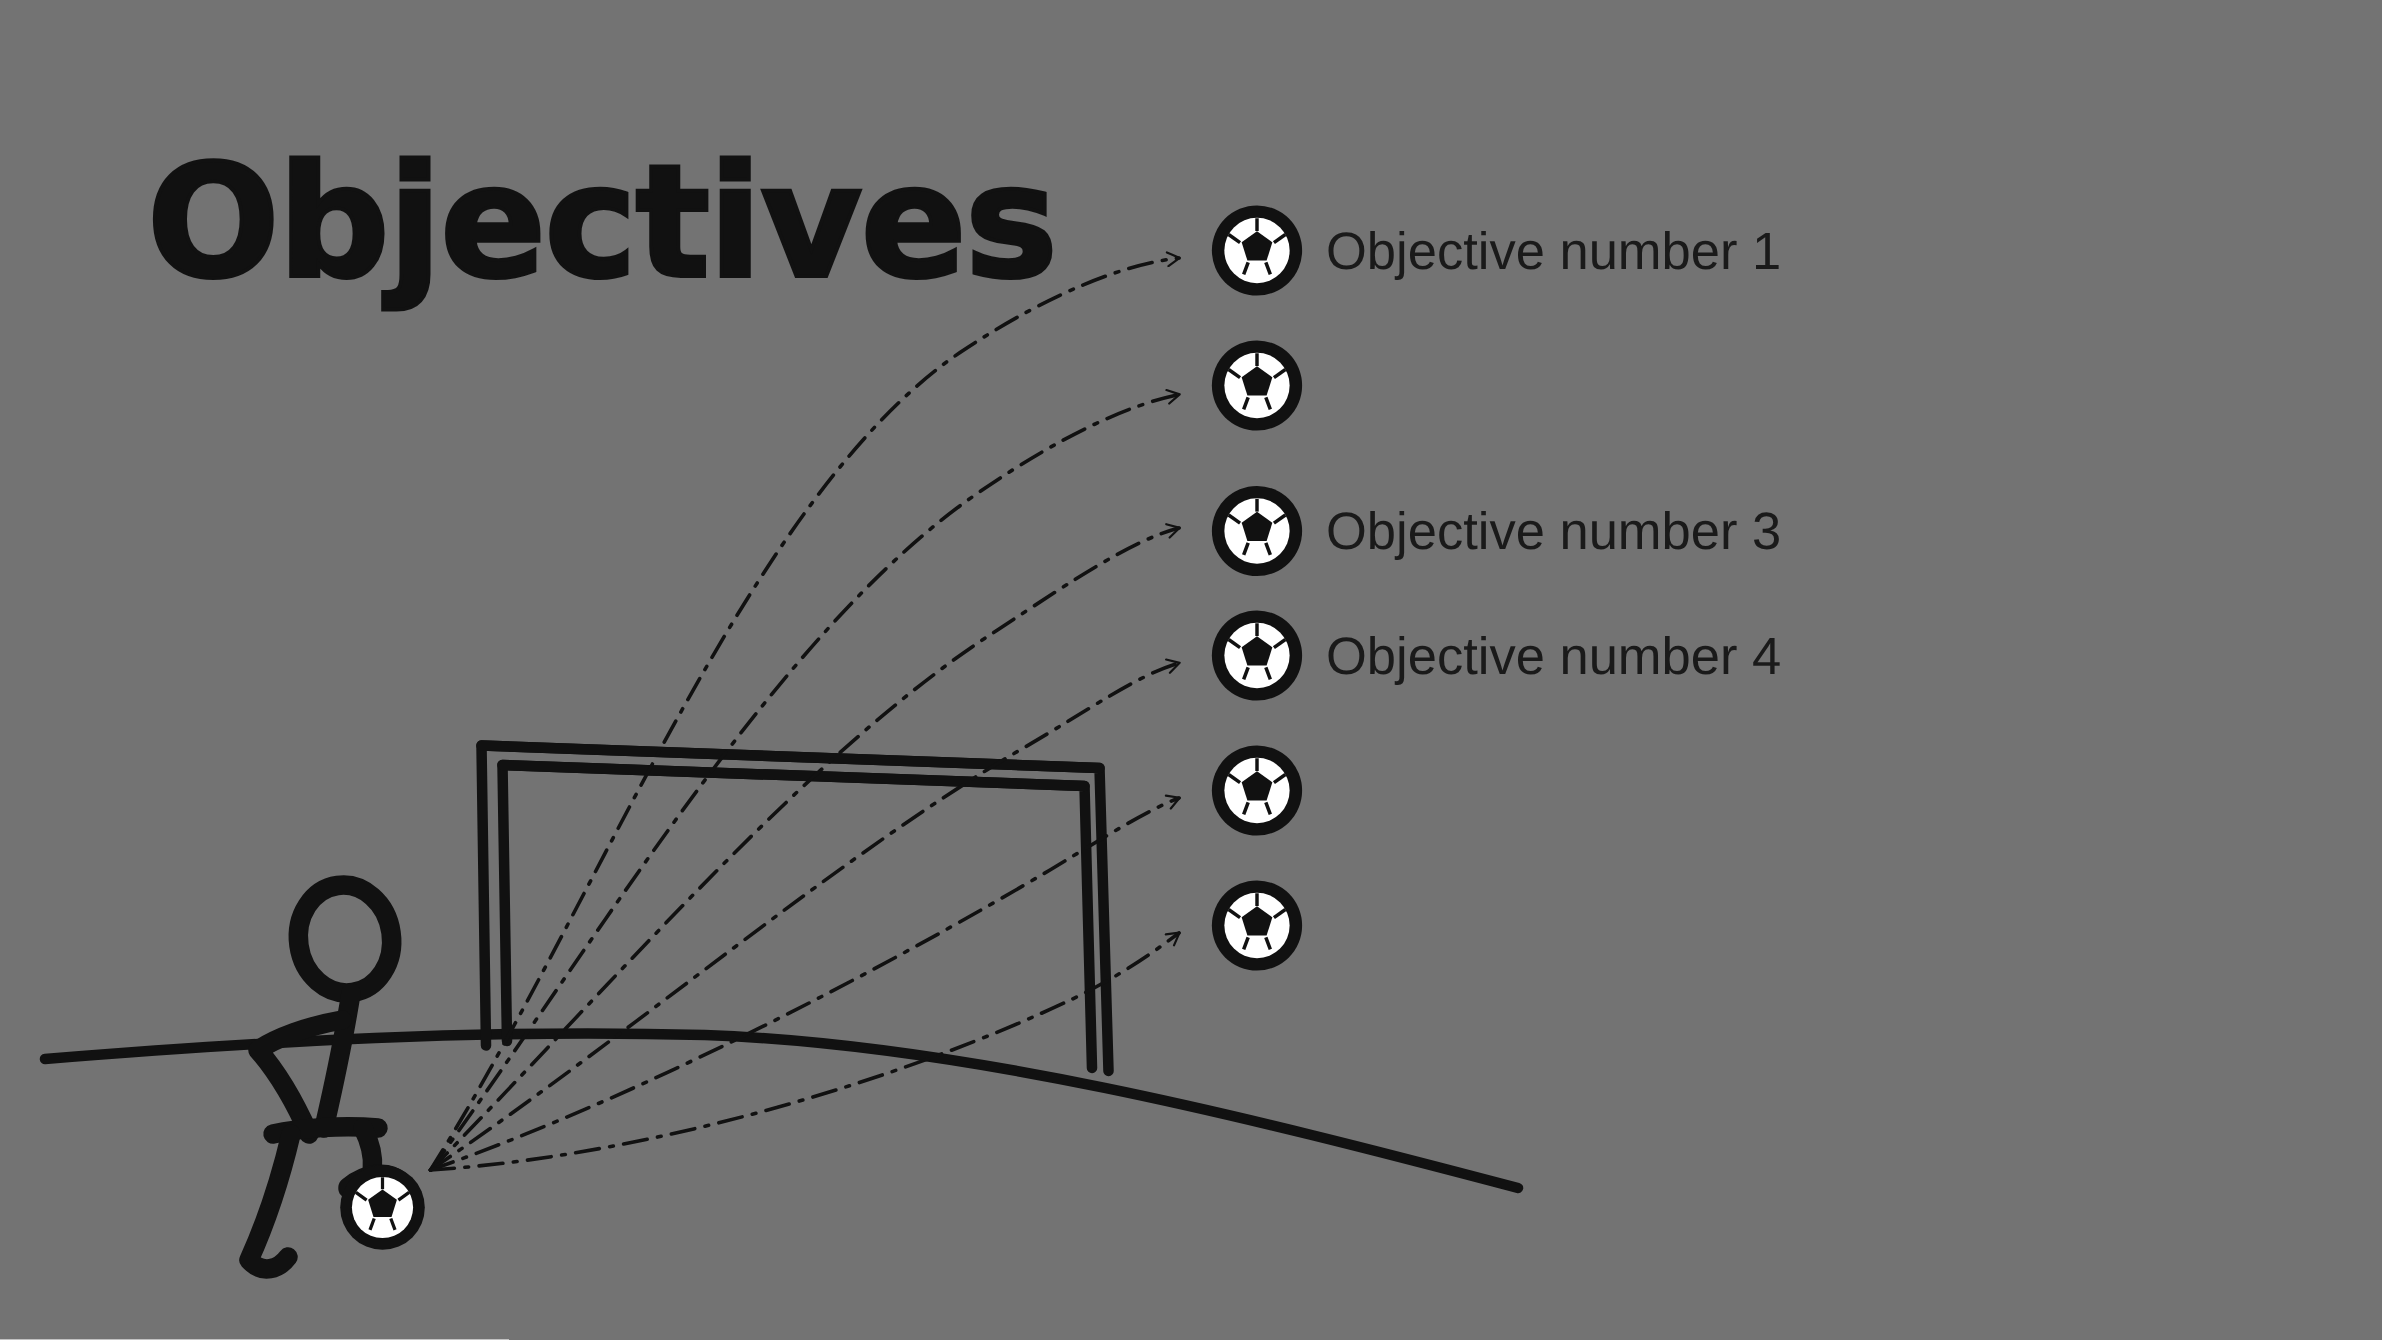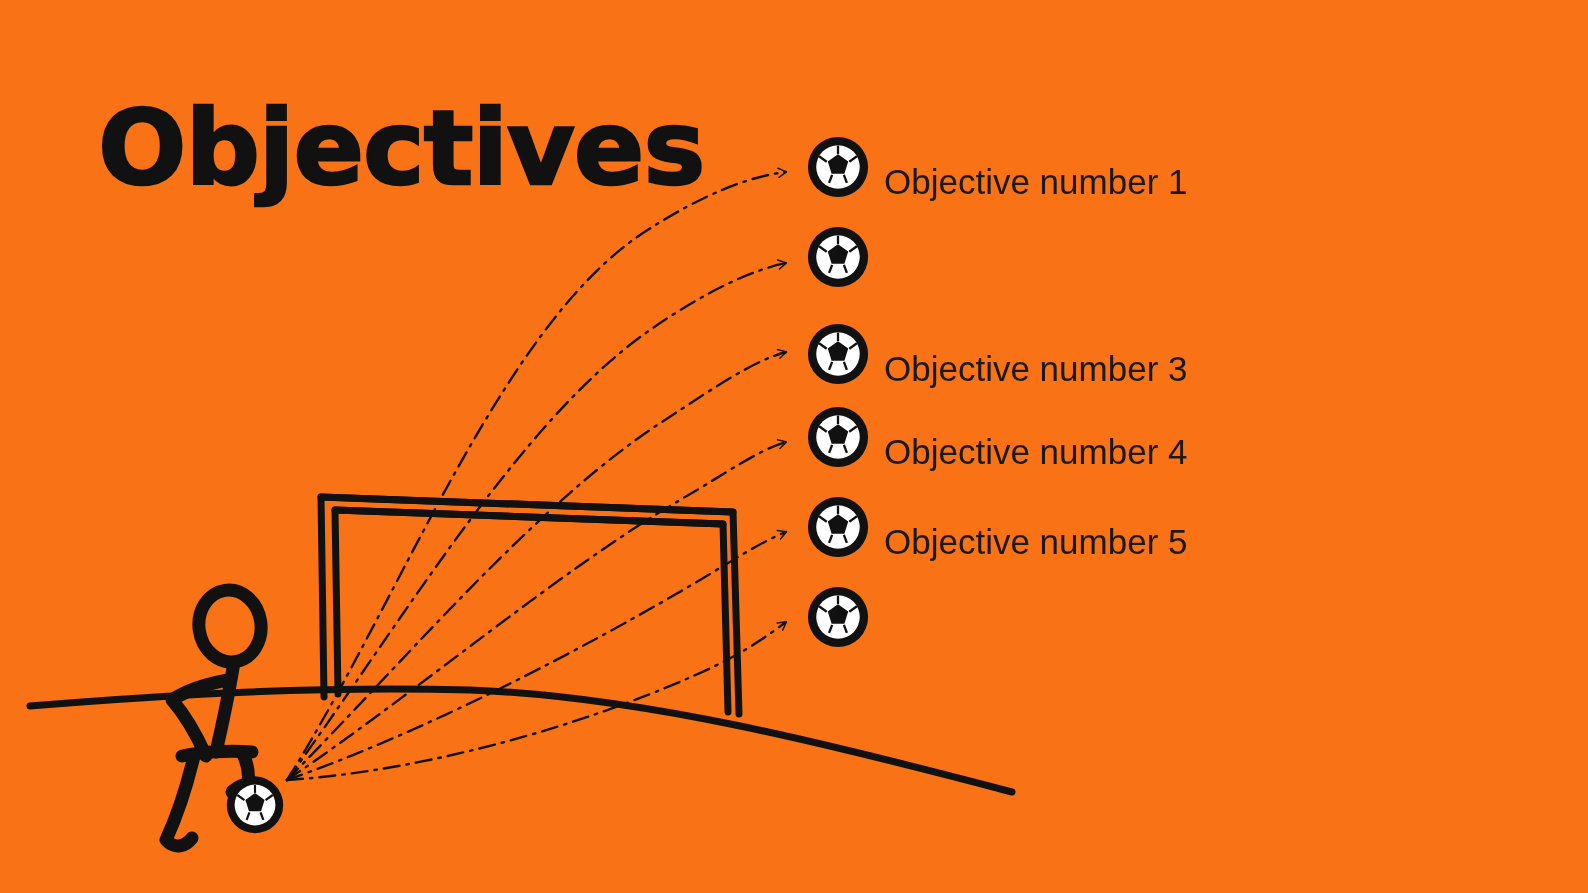--- a/index.html
+++ b/index.html
@@ -5,21 +5,21 @@
 <style>
   html, body {
     margin: 0;
     padding: 0;
     background: #ffffff;
   }
   #slide {
     position: relative;
     width: 1588px;
     height: 893px;
-    background: #f97316;
+    background: #737373;
     overflow: hidden;
     font-family: "Liberation Sans", sans-serif;
   }
   #art {
     position: absolute;
     left: 0;
     top: 0;
     width: 1588px;
     height: 893px;
   }
@@ -34,21 +34,21 @@
     letter-spacing: -1px;
     color: #111111;
     white-space: nowrap;
     -webkit-text-stroke: 2.5px #111111;
   }
   .objective-row {
     position: absolute;
     left: 806px;
     height: 64px;
     display: flex;
-    align-items: flex-end;
+    align-items: center;
     white-space: nowrap;
   }
   .objective-bullet {
     width: 64px;
     height: 64px;
     flex: 0 0 64px;
   }
   .objective-label {
     margin-left: 14px;
     font-family: "Liberation Sans", sans-serif;
@@ -161,21 +161,20 @@
       <svg class="objective-bullet" viewBox="0 0 100 100">
         <use href="#ball-glyph" x="0" y="0" width="100" height="100"></use>
       </svg>
       <span class="objective-label">Objective number 4</span>
     </div>
 
     <div class="objective-row" style="top:495px;">
       <svg class="objective-bullet" viewBox="0 0 100 100">
         <use href="#ball-glyph" x="0" y="0" width="100" height="100"></use>
       </svg>
-      <span class="objective-label">Objective number 5</span>
     </div>
 
     <div class="objective-row" style="top:585px;">
       <svg class="objective-bullet" viewBox="0 0 100 100">
         <use href="#ball-glyph" x="0" y="0" width="100" height="100"></use>
       </svg>
     </div>
 
   </div>
 </div>

